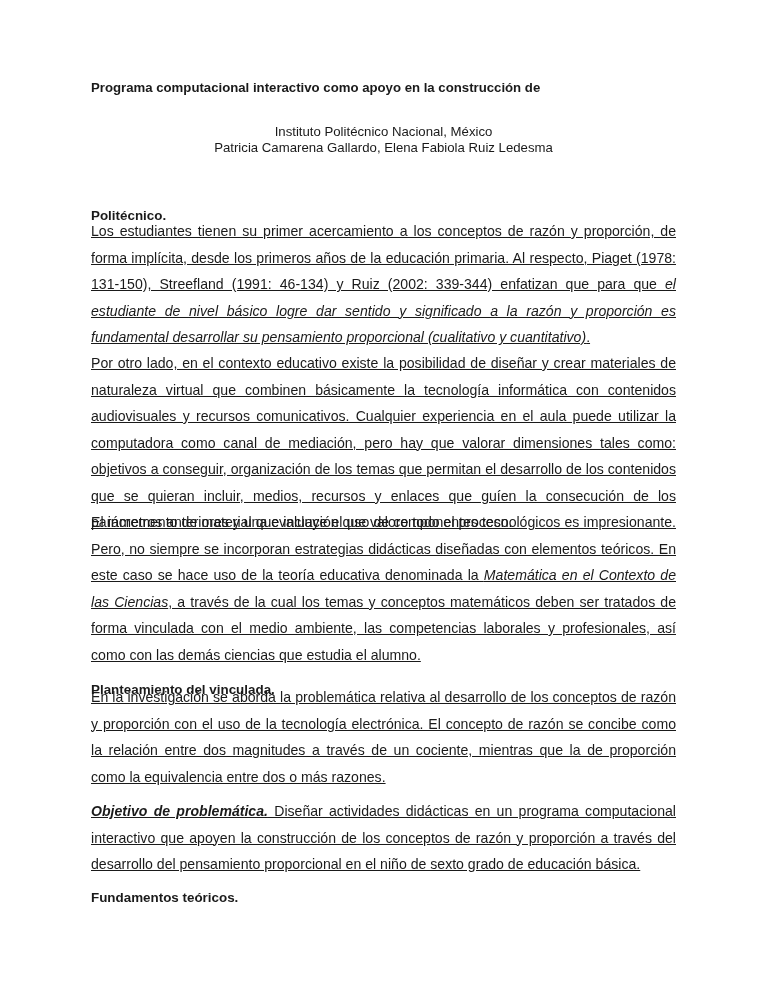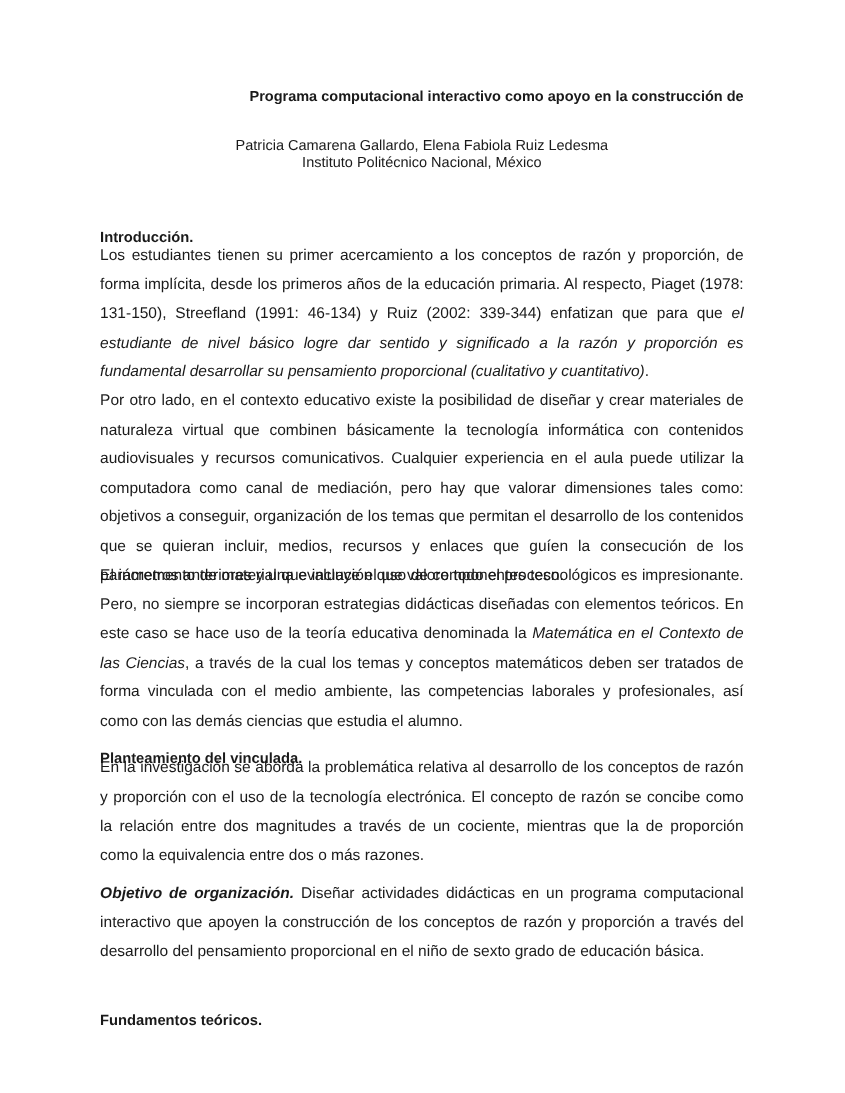--- a/index.html
+++ b/index.html
@@ -1,50 +1,50 @@
 <!DOCTYPE html>
 <html><head>
   <meta charset="utf-8">
   <style>
     html, body { margin: 0; padding: 0; background: #ffffff; }
     body { width: 768px; height: 994px; overflow: hidden; position: relative;
            font-family: "Liberation Sans", sans-serif; color: #1a1a1a; }
     .page { position: absolute; left: 91px; top: 0; width: 585px; }
-    .title { position: absolute; left: 0; width: 585px; top: 80px; text-align: right;
+    .title { position: absolute; left: 0; width: 585px; top: 80px; text-align: left;
              font-weight: bold; font-size: 13.2px; line-height: 15.5px; }
     .authors { position: absolute; left: 0; width: 585px; top: 124px; text-align: center;
                font-size: 13.2px; line-height: 15.5px; }
     .section-heading { position: absolute; left: 0; font-weight: bold; font-size: 13.4px; line-height: 16px; }
     .para { position: absolute; left: 0; width: 585px; font-size: 14.1px; line-height: 26.5px;
-            text-align: justify; }
+            text-align: justify; text-decoration: underline; }
     .para.last-line-left { text-align-last: left; }
     em { font-style: italic; }
     strong { font-weight: bold; }
   </style>
 </head>
 <body>
 
 <div class="page">
   <div class="title">
     <div>Programa computacional interactivo como apoyo en la construcción de</div>
   </div>
 
   <div class="authors">
+    <div>Instituto Politécnico Nacional, México</div>
     <div>Patricia Camarena Gallardo, Elena Fabiola Ruiz Ledesma</div>
-    <div>Instituto Politécnico Nacional, México</div>
   </div>
 
-  <div class="section-heading" style="top:208px;">Introducción.</div>
+  <div class="section-heading" style="top:208px;">Politécnico.</div>
 
   <p class="para last-line-left" style="top:218px; margin:0;"><span>Los estudiantes tienen su primer acercamiento a los conceptos de razón y proporción, de forma implícita, desde los primeros años de la educación primaria. Al respecto, Piaget (1978: 131-150), Streefland (1991: 46-134) y Ruiz (2002: 339-344) enfatizan que para que </span><em>el estudiante de nivel básico logre dar sentido y significado a la razón y proporción es fundamental desarrollar su pensamiento proporcional (cualitativo y cuantitativo)</em><span>.</span></p>
 
   <p class="para last-line-left" style="top:350px; margin:0;">Por otro lado, en el contexto educativo existe la posibilidad de diseñar y crear materiales de naturaleza virtual que combinen básicamente la tecnología informática con contenidos audiovisuales y recursos comunicativos. Cualquier experiencia en el aula puede utilizar la computadora como canal de mediación, pero hay que valorar dimensiones tales como: objetivos a conseguir, organización de los temas que permitan el desarrollo de los contenidos que se quieran incluir, medios, recursos y enlaces que guíen la consecución de los parámetros anteriores y una evaluación que valore todo el proceso.</p>
 
   <p class="para last-line-left" style="top:509px; margin:0;"><span>El incremento de material que incluye el uso de componentes tecnológicos es impresionante. Pero, no siempre se incorporan estrategias didácticas diseñadas con elementos teóricos. En este caso se hace uso de la teoría educativa denominada la </span><em>Matemática en el Contexto de las Ciencias</em><span>, a través de la cual los temas y conceptos matemáticos deben ser tratados de forma vinculada con el medio ambiente, las competencias laborales y profesionales, así como con las demás ciencias que estudia el alumno.</span></p>
 
   <div class="section-heading" style="top:682px;">Planteamiento del vinculada.</div>
 
   <p class="para last-line-left" style="top:684px; margin:0;">En la investigación se aborda la problemática relativa al desarrollo de los conceptos de razón y proporción con el uso de la tecnología electrónica. El concepto de razón se concibe como la relación entre dos magnitudes a través de un cociente, mientras que la de proporción como la equivalencia entre dos o más razones.</p>
 
-  <p class="para last-line-left" style="top:798px; margin:0;"><strong><em>Objetivo de organización.</em></strong><span> Diseñar actividades didácticas en un programa computacional interactivo que apoyen la construcción de los conceptos de razón y proporción a través del desarrollo del pensamiento proporcional en el niño de sexto grado de educación básica.</span></p>
+  <p class="para last-line-left" style="top:798px; margin:0;"><strong><em>Objetivo de problemática.</em></strong><span> Diseñar actividades didácticas en un programa computacional interactivo que apoyen la construcción de los conceptos de razón y proporción a través del desarrollo del pensamiento proporcional en el niño de sexto grado de educación básica.</span></p>
 
-  <div class="section-heading" style="top:920px;">Fundamentos teóricos.</div>
+  <div class="section-heading" style="top:890px;">Fundamentos teóricos.</div>
 </div>
 
 </body></html>

